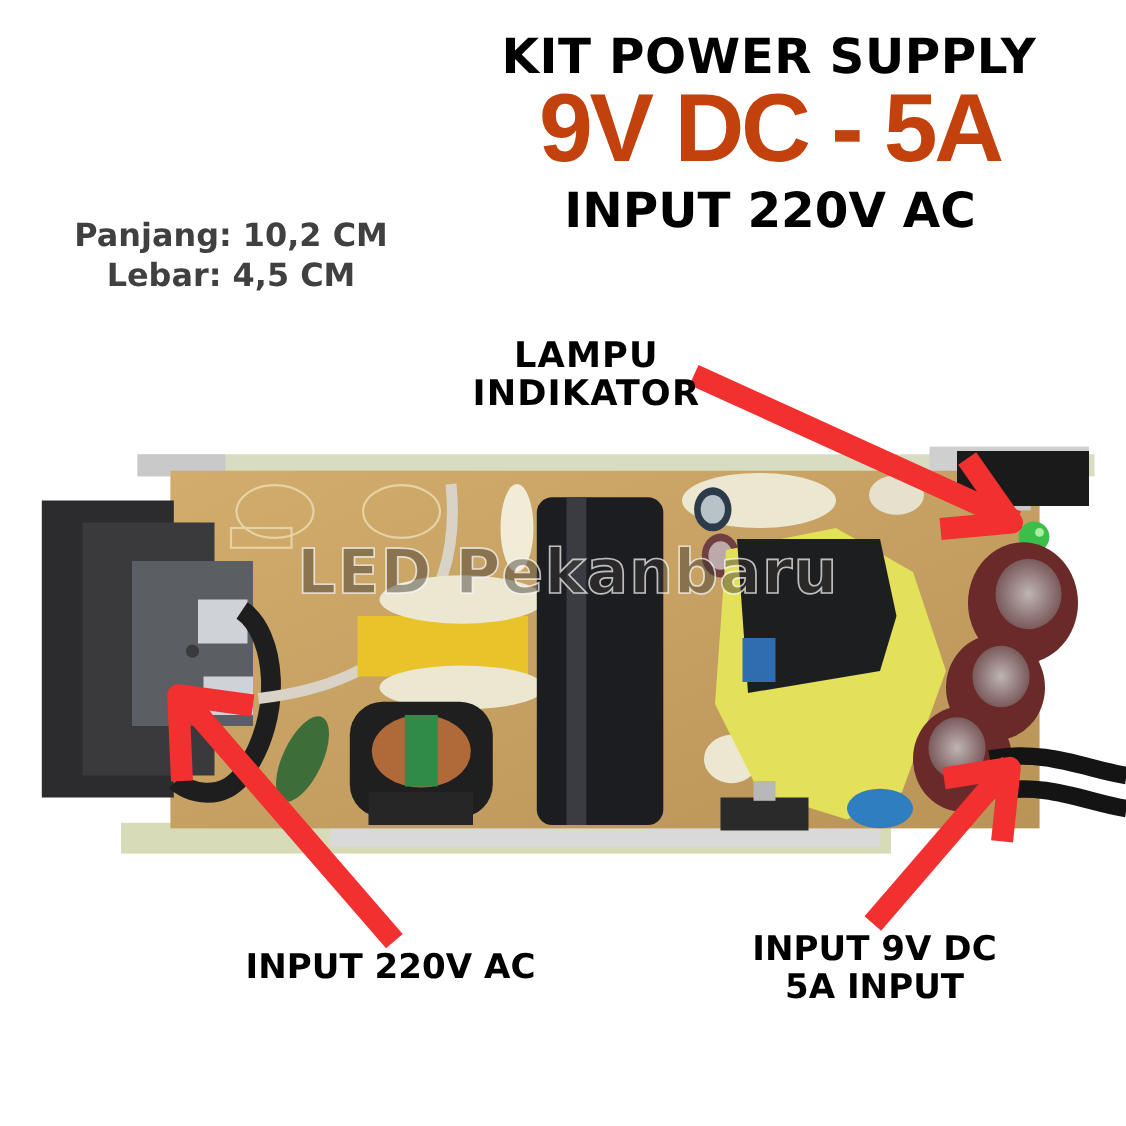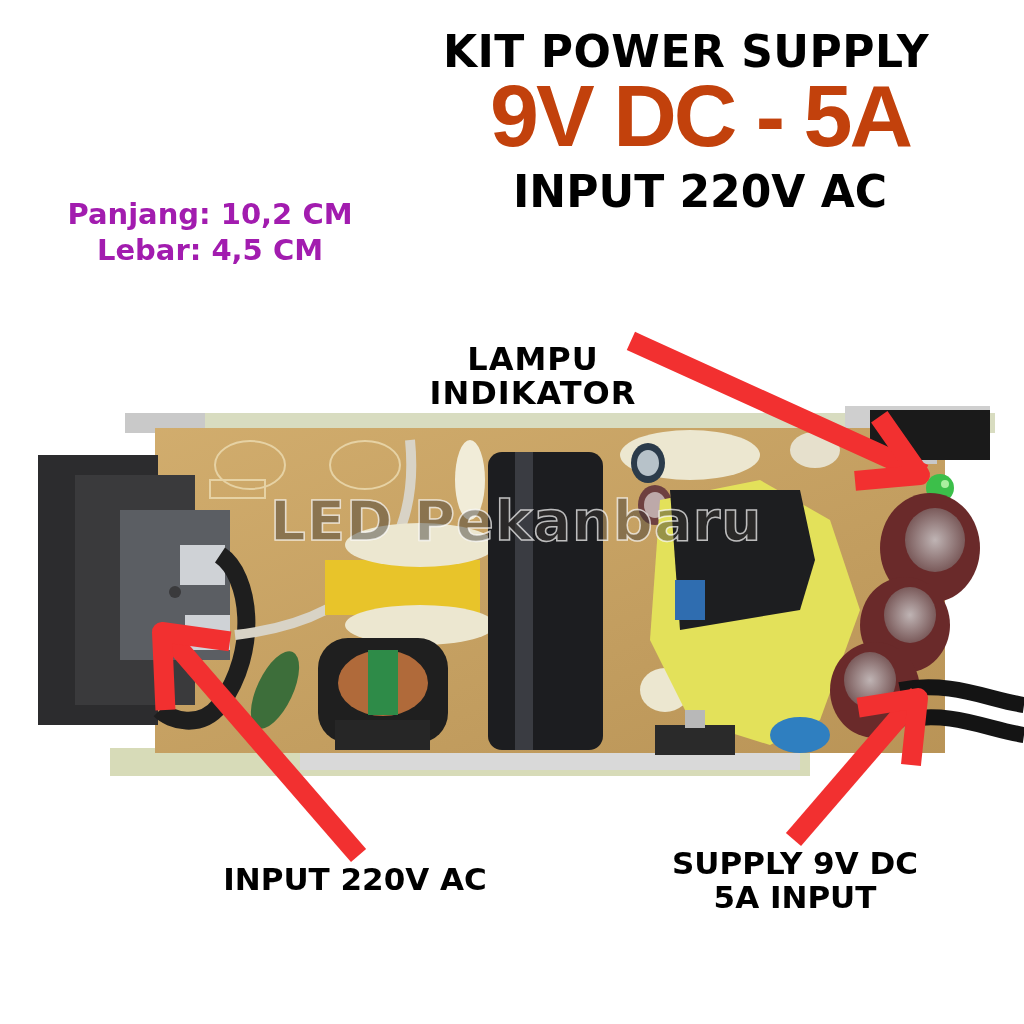--- a/index.html
+++ b/index.html
@@ -1,23 +1,23 @@
 <!DOCTYPE html>
 <html><head>
 <meta charset="utf-8">
 <style>
   html,body{margin:0;padding:0;background:#ffffff;}
   body{width:1024px;height:1024px;position:relative;overflow:hidden;font-family:"DejaVu Sans","Liberation Sans",sans-serif;}
   .abs{position:absolute;}
-  .title1{left:426px;top:28px;width:520px;text-align:center;font-weight:bold;font-size:44px;letter-spacing:0.5px;color:#000;line-height:48px;}
+  .title1{left:439px;top:28px;width:520px;text-align:center;font-weight:bold;font-size:44px;letter-spacing:0.5px;color:#000;line-height:48px;}
   .title2{left:440px;top:70px;width:520px;text-align:center;font-weight:bold;font-size:88px;letter-spacing:-3px;color:#c2410c;line-height:92px;font-family:"Liberation Sans",sans-serif;}
   .title3{left:440px;top:168px;width:520px;text-align:center;font-weight:bold;font-size:44px;color:#000;line-height:48px;}
-  .dims{left:40px;top:196px;width:340px;text-align:center;font-weight:bold;font-size:29px;line-height:36px;color:#a21caf;}
+  .dims{left:40px;top:196px;width:340px;text-align:center;font-weight:bold;font-size:29px;line-height:36px;color:#404040;}
   .lbl{font-weight:bold;color:#000;text-align:center;}
-  .lbl-lampu{left:418px;top:306px;width:230px;font-size:32px;line-height:34px;letter-spacing:1px;margin-top:36px;}
+  .lbl-lampu{left:418px;top:306px;width:230px;font-size:32px;line-height:34px;letter-spacing:1px;}
   .lbl-input{left:200px;top:862px;width:310px;font-size:31px;line-height:34px;}
   .lbl-output{left:645px;top:846px;width:300px;font-size:31px;line-height:34px;}
   .photo{left:0;top:400px;width:1024px;height:390px;}
   .watermark{left:270px;top:488px;width:520px;font-weight:bold;font-size:56px;color:rgba(60,55,50,0.45);-webkit-text-stroke:1.5px rgba(255,255,255,0.7);letter-spacing:1px;}
   .arrows{left:0;top:0;width:1024px;height:1024px;pointer-events:none;}
 </style>
 </head>
 <body>
 
 <div class="abs title1">KIT POWER SUPPLY</div>
@@ -133,15 +133,15 @@
 </svg>
 
 <div class="abs lbl lbl-lampu">
   <div>LAMPU</div>
   <div>INDIKATOR</div>
 </div>
 <div class="abs lbl lbl-input">
   <div>INPUT 220V AC</div>
 </div>
 <div class="abs lbl lbl-output">
-  <div>SUPPLY 9V DC</div>
+  <div>INPUT 9V DC</div>
   <div>5A INPUT</div>
 </div>
 
 </body></html>

